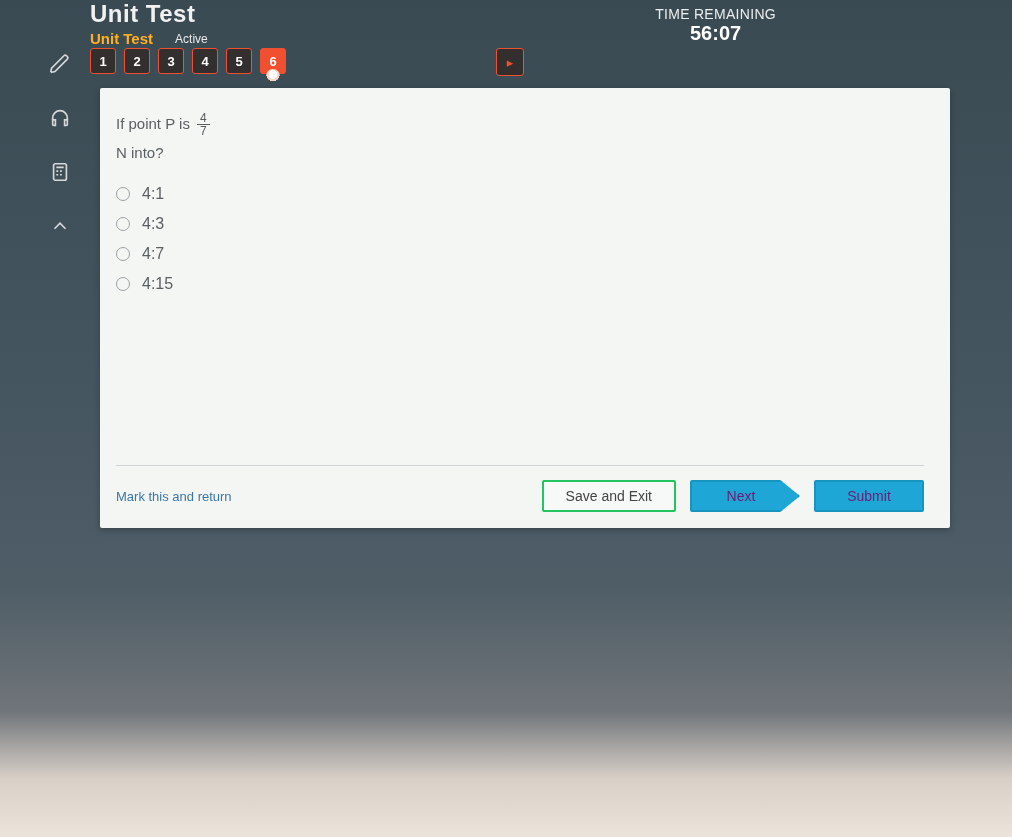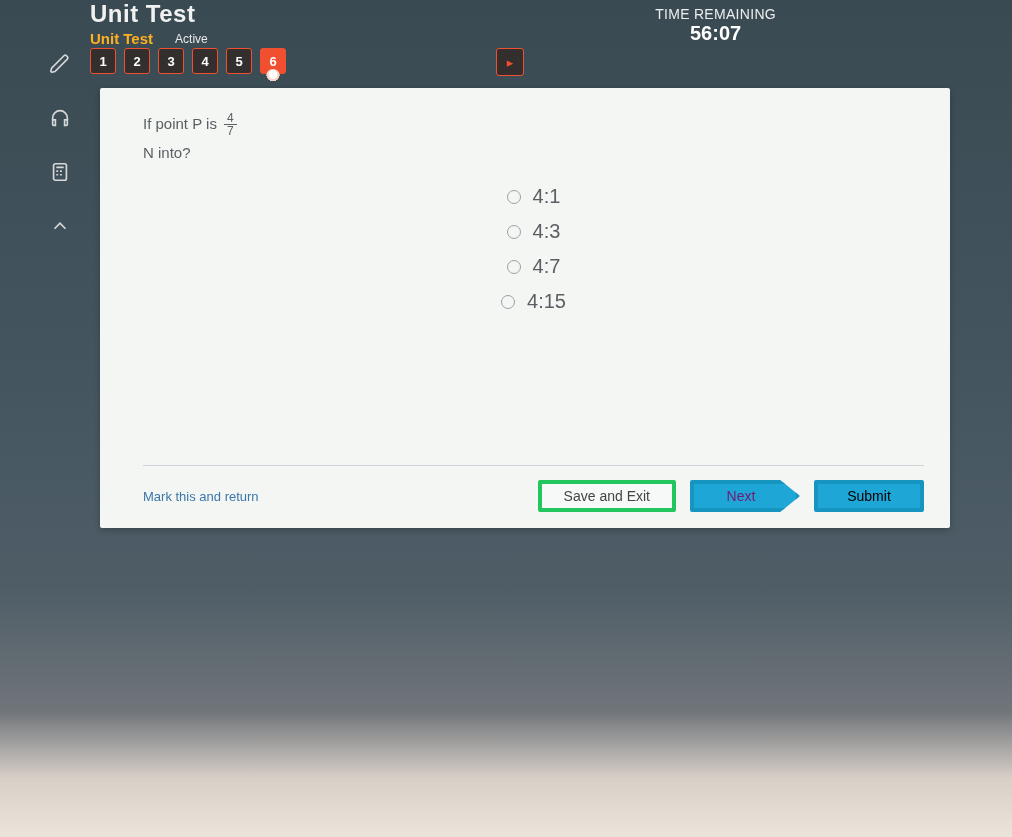--- a/index.html
+++ b/index.html
@@ -111,21 +111,21 @@
   }
   .rail svg { width: 22px; height: 22px; stroke:#e7e7e7; fill:none; stroke-width:1.8; }
   .card {
     position: absolute;
     left: 100px; top: 88px;
     width: 850px;
     height: 440px;
     background: #f4f6f4;
     border-radius: 2px;
     box-shadow: 0 2px 6px rgba(0,0,0,.25);
-    padding: 22px 26px 16px 43px;
+    padding: 22px 26px 16px 16px;
     display:flex;
     flex-direction:column;
   }
   .question {
     color: #5a5f63;
     font-size: 15px;
     line-height: 1.9;
   }
   .frac {
     display: inline-flex;
@@ -139,22 +139,21 @@
     top: -1px;
   }
   .frac .n { border-bottom: 1px solid #5a5f63; padding: 0 3px; }
   .frac .d { padding: 0 3px; }
   .options {
     margin-top: 18px;
     display:flex;
     flex-direction:column;
     gap: 12px;
     color:#5a5f63;
-    font-size:20px;
-    align-items:center;
+    font-size:16px;
   }
   .opt {
     display:flex;
     align-items:center;
     gap:12px;
     cursor:pointer;
   }
   .radio {
     width:14px; height:14px;
     border:1.5px solid #9aa1a6;
@@ -179,38 +178,38 @@
     align-items:center;
     gap:14px;
   }
   .btn {
     height:32px;
     padding: 0 22px;
     font-size:14px;
     border-radius:2px;
     cursor:pointer;
     display:flex; align-items:center; justify-content:center;
-    border:4px solid #22c55e;
+    border:2px solid #22c55e;
     background:#f7f8f8;
     color:#444;
   }
   .btn.save { min-width:130px; }
   .btn.next {
     background:#1ea7d6;
     border-color:#1795c1;
     color:#701a75;
     min-width:110px;
     position:relative;
     padding-right:30px;
     clip-path: polygon(0 0, 82% 0, 100% 50%, 82% 100%, 0 100%);
   }
   .btn.submit {
     background:#1ea7d6;
     border-color:#1795c1;
-    color:#000000;
+    color:#701a75;
     min-width:110px;
   }
 </style>
 </head>
 <body>
 
 <div class="app">
 
   <div class="rail">
     <div class="tool">

